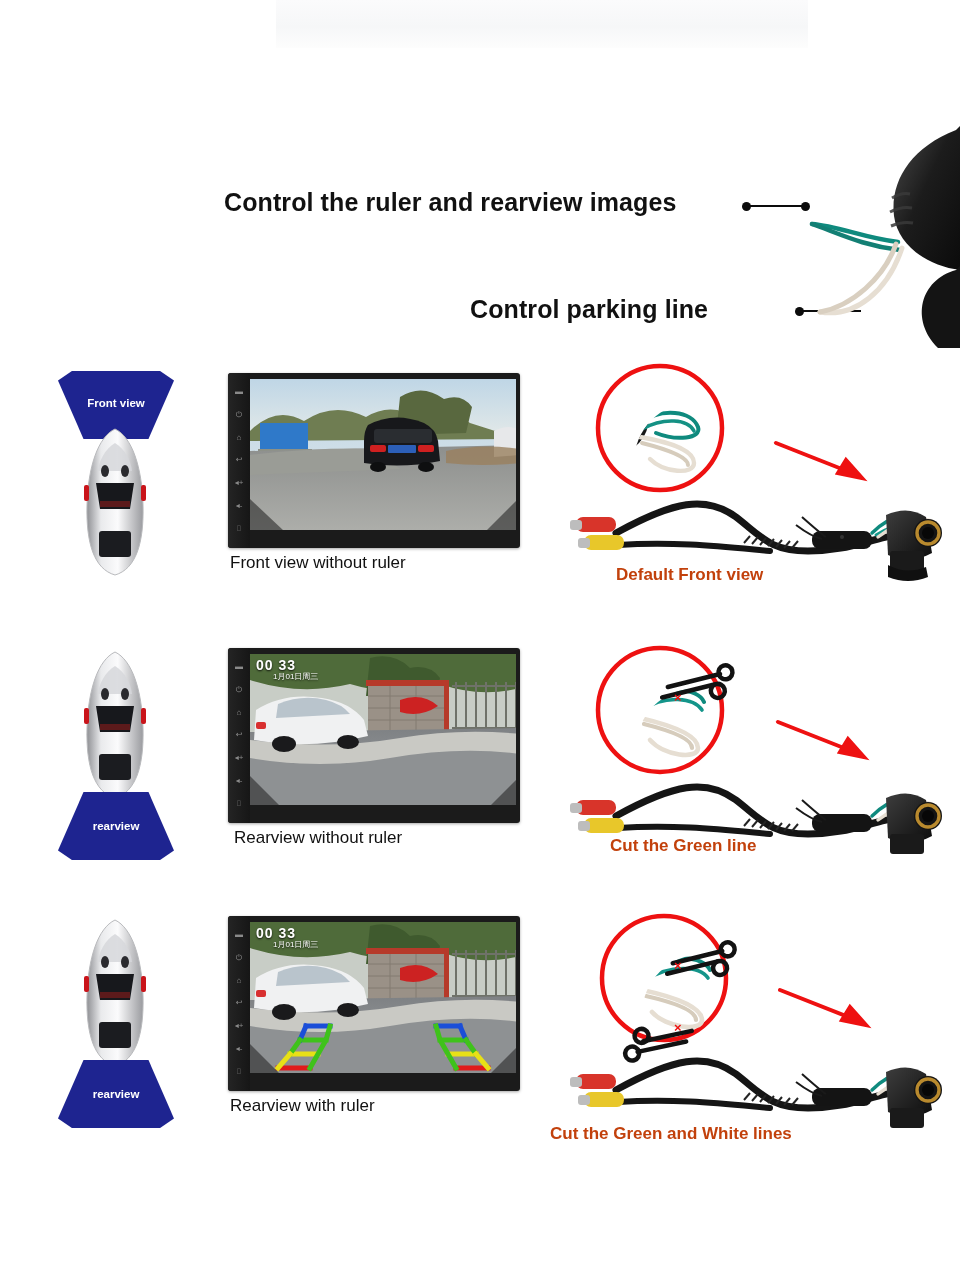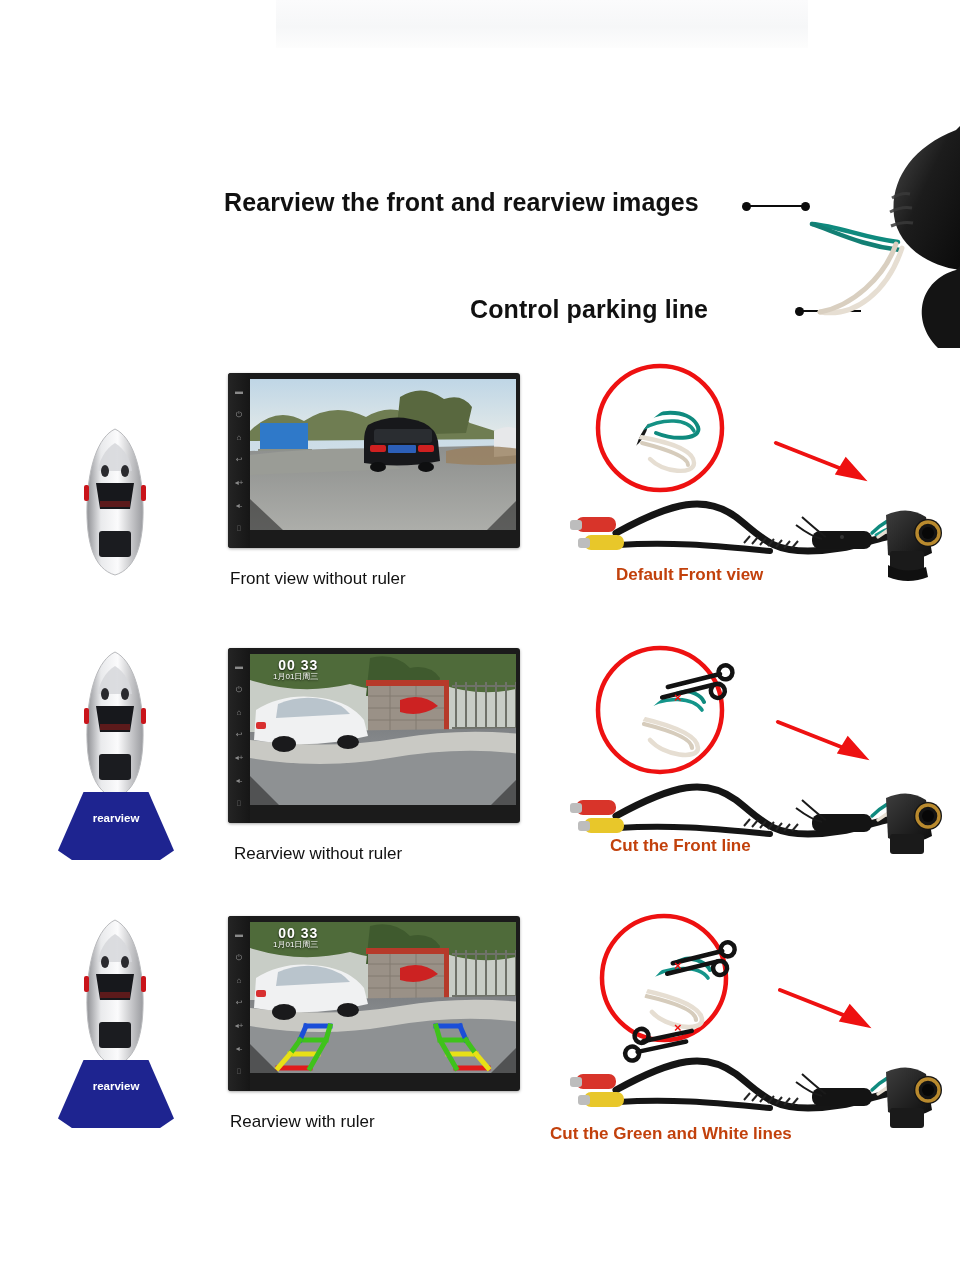--- a/index.html
+++ b/index.html
@@ -59,21 +59,21 @@
     clip-path: polygon(22% 100%, 78% 100%, 100% 14%, 88% 0%, 12% 0%, 0% 14%);
   }
   .cone-rear {
     clip-path: polygon(22% 0%, 78% 0%, 100% 86%, 88% 100%, 12% 100%, 0% 86%);
   }
   .cone-label {
     position: absolute; width: 100%; text-align: center;
     color: #ffffff; font-size: 11.5px; font-weight: bold;
   }
   .cone-front .cone-label { top: 26px; }
-  .cone-rear  .cone-label { top: 20px; }
+  .cone-rear  .cone-label { top: 28px; }
 
   
   .mon-cell { position: absolute; left: 228px; top: 0; width: 295px; height: 250px; }
   .monitor {
     position: absolute; left: 0; top: 8px; width: 292px; height: 175px;
     background: #1b1b1b; border-radius: 3px;
     box-shadow: 0 1px 3px rgba(0,0,0,.35);
     overflow: hidden;
   }
   .mon-buttons {
@@ -88,24 +88,24 @@
   }
   .screen {
     position: absolute; left: 22px; top: 6px; right: 4px; bottom: 18px;
     overflow: hidden; background: #4a4a4a;
   }
   .osd {
     position: absolute; left: 6px; top: 4px; z-index: 6;
     color: #ffffff; text-shadow: 0 1px 2px rgba(0,0,0,.85);
     line-height: 1.1;
   }
-  .osd .t { font-size: 14px; font-weight: bold; letter-spacing: 1px; text-align: right; }
+  .osd .t { font-size: 14px; font-weight: bold; letter-spacing: 1px; }
   .osd .d { font-size: 8px; margin-left: 17px; }
   .caption {
-    position: absolute; left: 2px; top: 204px;
+    position: absolute; left: 2px; top: 188px;
     font-size: 17px; color: #111111; white-space: nowrap;
   }
   #cap-2 { left: 6px; }
 
   
   .cable-cell { position: absolute; left: 556px; top: 0; width: 404px; height: 250px; }
   .red-caption {
     position: absolute; font-size: 17px; font-weight: bold;
     color: #c2410c; white-space: nowrap;
   }
@@ -113,21 +113,21 @@
   #red-cap-2 { left: 54px; top: 196px; }
   #red-cap-3 { left: -6px; top: 216px; }
 
   svg { display: block; overflow: visible; }
 </style>
 </head>
 <body>
 
 <div class="top-banner"></div>
 
-<div class="callout-text" id="callout-front">Rearview the front and rearview images</div>
+<div class="callout-text" id="callout-front">Control the ruler and rearview images</div>
 
 <div class="callout-text" id="callout-park">Control parking line</div>
 
 <div class="leader" style="left:745px; top:205px; width:62px;">
   <div class="ln" style="width:62px;"></div>
   <div class="dot" style="left:-3px;"></div>
   <div class="dot" style="left:56px;"></div>
 </div>
 
 <div class="leader" style="left:803px; top:310px; width:58px;">
@@ -158,20 +158,23 @@
     <path d="M52 104 C 80 114, 104 126, 140 130" stroke="#137f74" stroke-width="4.5" fill="none" stroke-linecap="round"></path>
 
     <path d="M60 192 C 96 198, 128 170, 142 128" stroke="#e6ded2" stroke-width="5" fill="none" stroke-linecap="round"></path>
     <path d="M60 192 C 92 186, 124 158, 136 124" stroke="#d9cfc0" stroke-width="5" fill="none" stroke-linecap="round"></path>
   </svg>
 </div>
 
 <div class="row" id="row-1">
 
   <div class="car-cell">
+    <div class="cone cone-front" style="top:6px;">
+      <div class="cone-label">Front view</div>
+    </div>
     <svg class="car-body" style="top:62px;" width="70" height="150" viewBox="0 0 70 150" aria-hidden="true">
       <defs>
         <linearGradient id="carg1" x1="0" y1="0" x2="1" y2="0">
           <stop offset="0%" stop-color="#8f9094"></stop>
             <stop offset="25%" stop-color="#e9eaec"></stop>
           <stop offset="55%" stop-color="#fbfbfc"></stop>
             <stop offset="100%" stop-color="#9a9b9f"></stop>
         </linearGradient>
       </defs>
       <path d="M35 2 C 18 10, 8 40, 7 78 C 6 116, 14 142, 35 148 C 56 142, 64 116, 63 78 C 62 40, 52 10, 35 2 Z" fill="url(#carg1)" stroke="#b9babd" stroke-width="1"></path>
@@ -433,21 +436,21 @@
       <path d="M316 176 C 336 156, 360 154, 366 166 C 370 176, 352 178, 340 174" stroke="#0f8a7e" stroke-width="3.4" fill="none" stroke-linecap="round"></path>
       <path d="M322 180 C 348 160, 378 158, 382 170 C 386 182, 360 184, 344 178" stroke="#e6ded2" stroke-width="3.4" fill="none" stroke-linecap="round"></path>
       <g>
         <path d="M330 158 q22 -10 40 2 l6 36 q-22 12 -44 2 Z" fill="url(#camG1)"></path>
         <rect x="334" y="194" width="34" height="20" rx="3" fill="#1a1a1a"></rect>
         <circle cx="372" cy="176" r="14" fill="#141414"></circle>
         <circle cx="372" cy="176" r="11" fill="none" stroke="#b98a2e" stroke-width="3.4"></circle>
         <circle cx="372" cy="176" r="6" fill="#070707"></circle>
       </g>
     </svg>
-    <div class="red-caption" id="red-cap-2">Cut the Front line</div>
+    <div class="red-caption" id="red-cap-2">Cut the Green line</div>
   </div>
 </div>
 
 <div class="row" id="row-3">
 
   <div class="car-cell">
     <svg class="car-body" style="top:10px;" width="70" height="150" viewBox="0 0 70 150" aria-hidden="true">
       <path d="M35 2 C 18 10, 8 40, 7 78 C 6 116, 14 142, 35 148 C 56 142, 64 116, 63 78 C 62 40, 52 10, 35 2 Z" fill="url(#carg1)" stroke="#b9babd" stroke-width="1"></path>
       <path d="M35 16 C 25 22, 19 34, 18 44 L52 44 C 51 34, 45 22, 35 16 Z" fill="#d6d7da" opacity=".85"></path>
       <ellipse cx="25" cy="44" rx="4" ry="6" fill="#2a2a2e"></ellipse>

